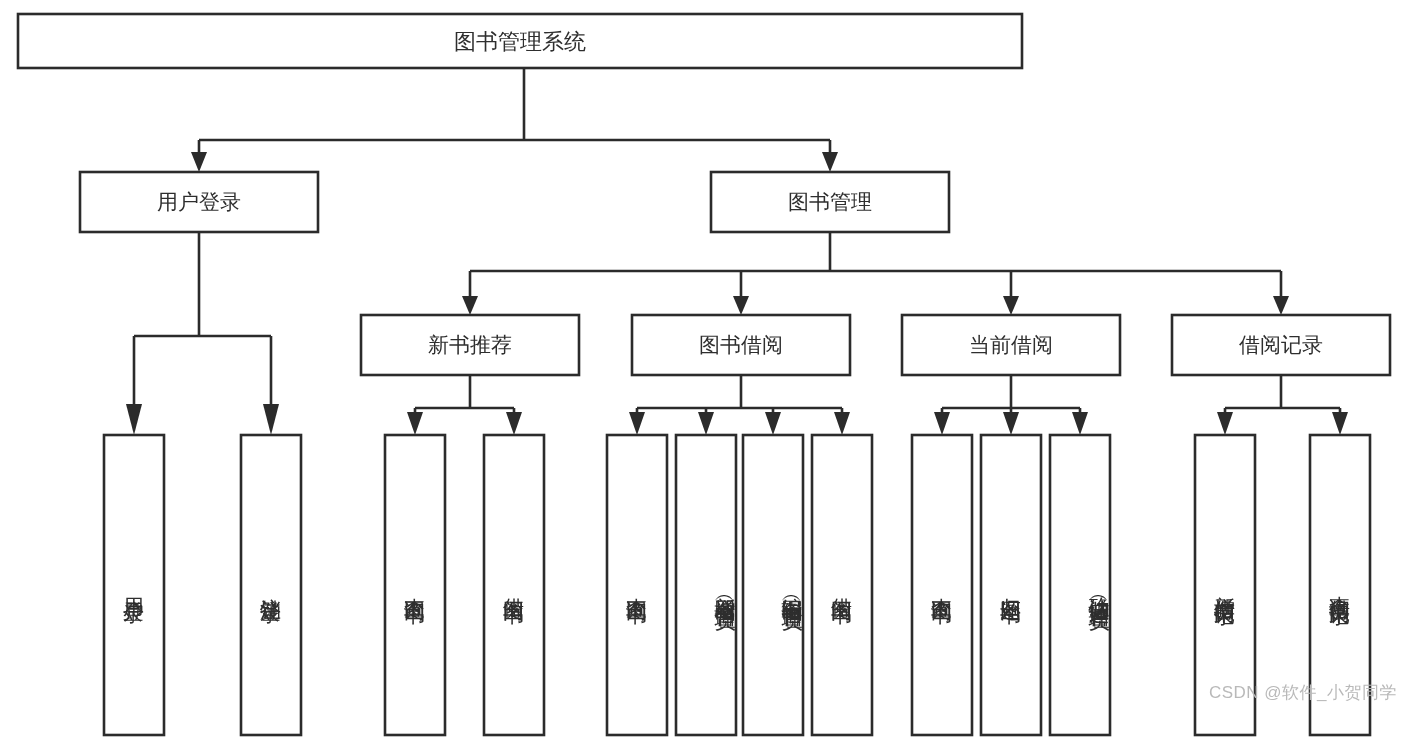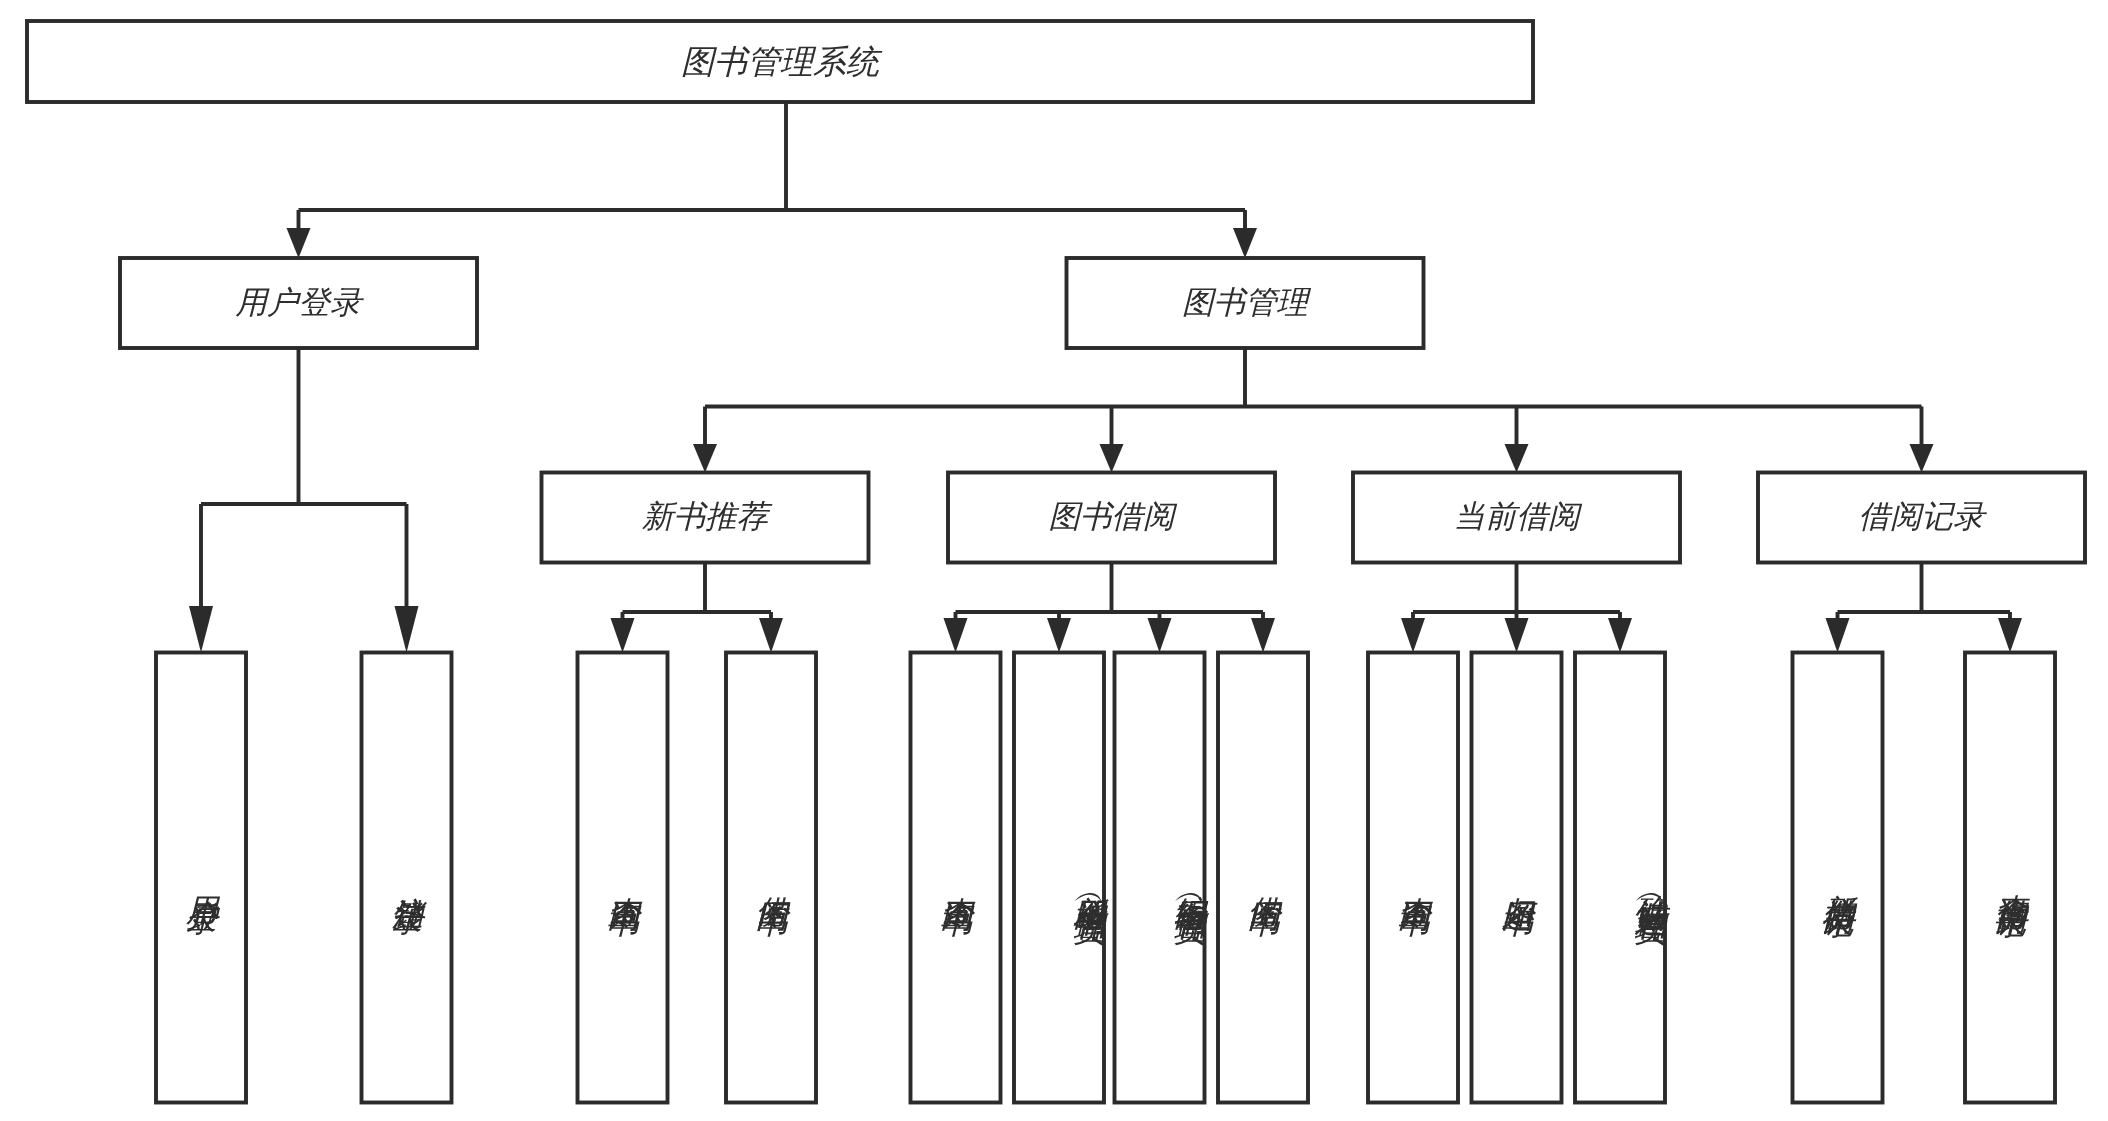--- a/index.html
+++ b/index.html
@@ -11,21 +11,20 @@
     width: 1405px;
     height: 747px;
     font-family: "Liberation Sans", "DejaVu Sans", sans-serif;
     overflow: hidden;
     position: relative;
   }
   #diagram-root {
     position: relative;
     width: 1405px;
     height: 708px;
-    font-style: italic;
   }
   svg.tree-canvas {
     position: absolute;
     top: 0;
     left: 0;
     width: 1405px;
     height: 747px;
     display: block;
   }
   .node-box {
@@ -217,14 +216,15 @@
   <div class="vlabel" style="left:743px; top:435px; width:60px; height:300px; display:flex; align-items:flex-start; justify-content:center; padding-top:8px; box-sizing:border-box;">编辑图书（管理员）</div>
   <div class="vlabel" style="left:812px; top:435px; width:60px; height:300px; display:flex; align-items:center; justify-content:center;">借阅图书</div>
 
   <div class="vlabel" style="left:912px; top:435px; width:60px; height:300px; display:flex; align-items:center; justify-content:center;">查询图书</div>
   <div class="vlabel" style="left:981px; top:435px; width:60px; height:300px; display:flex; align-items:center; justify-content:center;">归还图书</div>
   <div class="vlabel" style="left:1050px; top:435px; width:60px; height:300px; display:flex; align-items:flex-start; justify-content:center; padding-top:8px; box-sizing:border-box;">确认归还（管理员）</div>
 
   <div class="vlabel" style="left:1195px; top:435px; width:60px; height:300px; display:flex; align-items:center; justify-content:center;">新增借阅记录</div>
   <div class="vlabel" style="left:1310px; top:435px; width:60px; height:300px; display:flex; align-items:center; justify-content:center;">查询借阅记录</div>
 
+  <div class="watermark">CSDN @软件_小贺同学</div>
 
 </div>
 
 </body></html>

